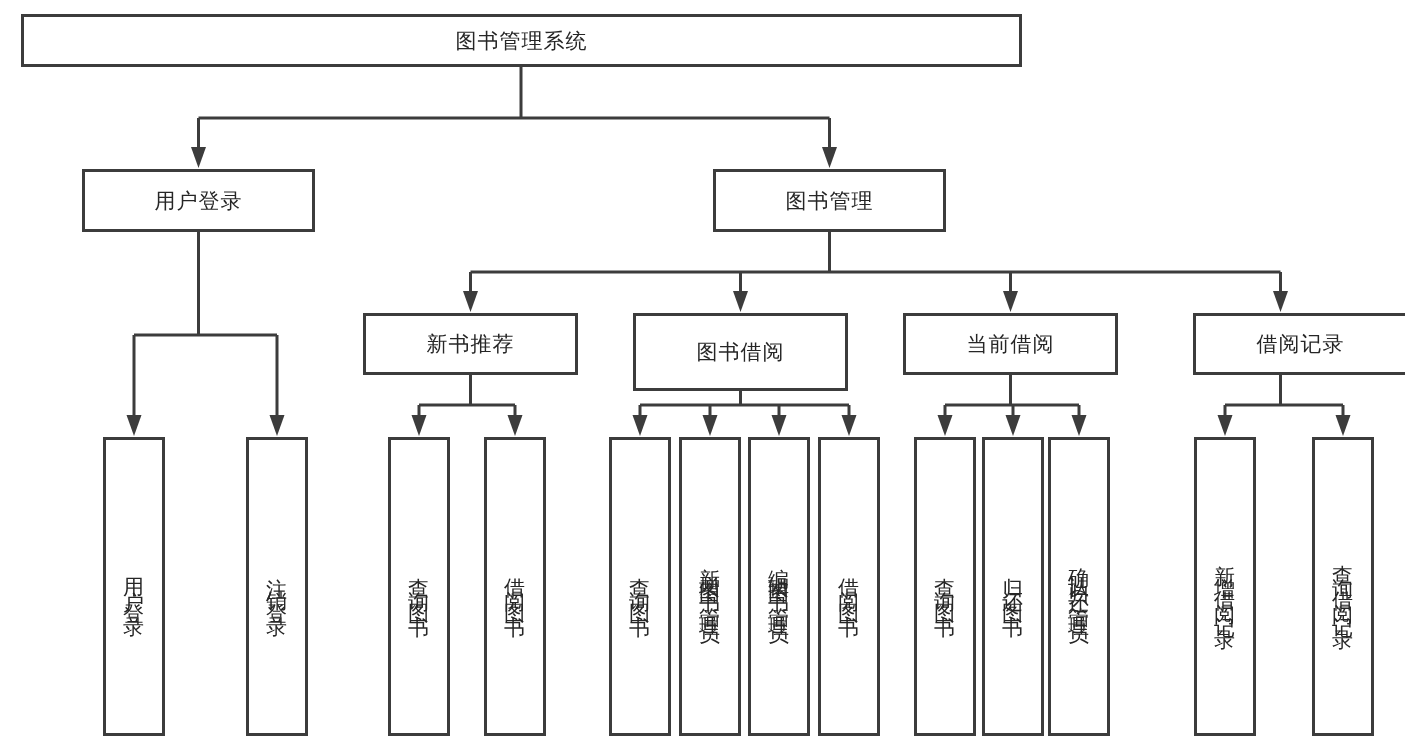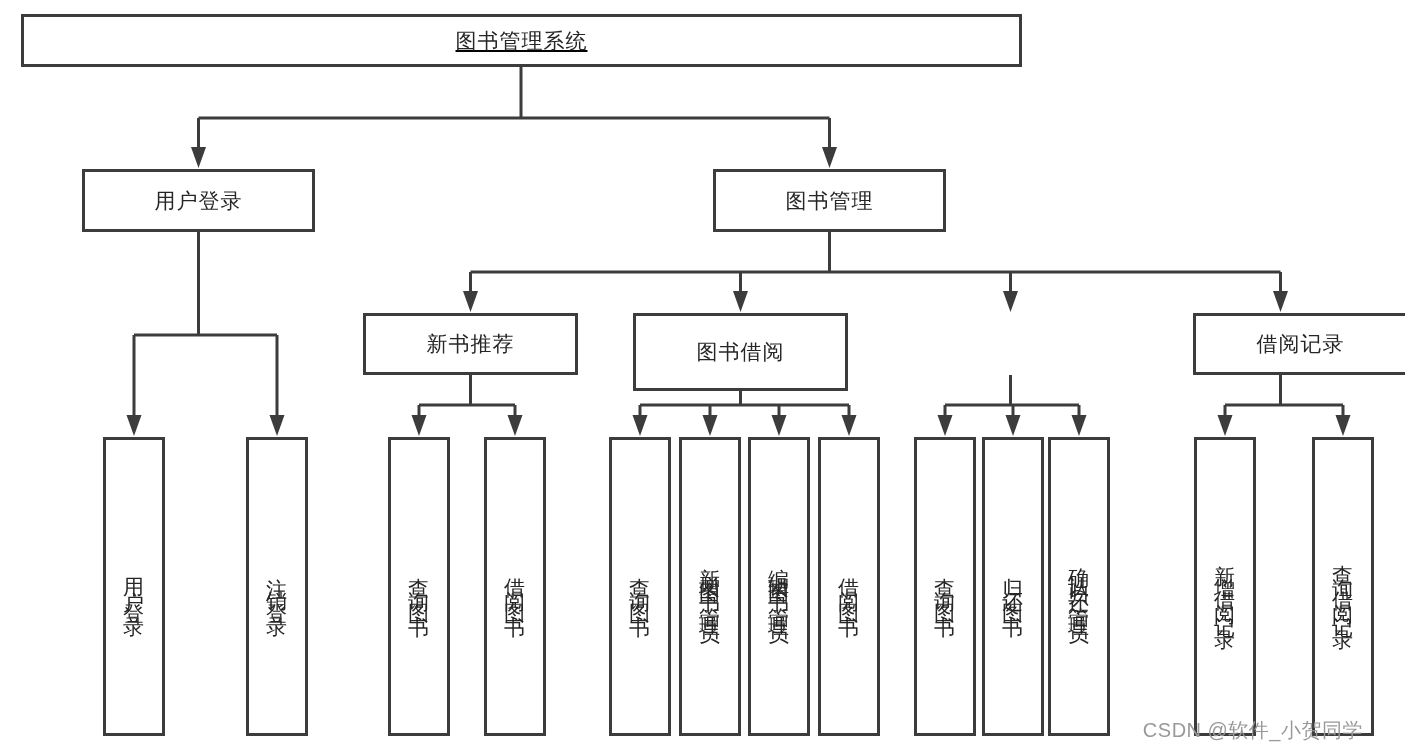--- a/index.html
+++ b/index.html
@@ -95,36 +95,39 @@
     <polygon points="702.5,415 717.5,415 710,436"></polygon>
     <polygon points="771.5,415 786.5,415 779,436"></polygon>
     <polygon points="841.5,415 856.5,415 849,436"></polygon>
     <polygon points="937.5,415 952.5,415 945,436"></polygon>
     <polygon points="1005.5,415 1020.5,415 1013,436"></polygon>
     <polygon points="1071.5,415 1086.5,415 1079,436"></polygon>
     <polygon points="1217.5,415 1232.5,415 1225,436"></polygon>
     <polygon points="1335.5,415 1350.5,415 1343,436"></polygon>
   </svg>
 
-  <div class="node" style="left:21px; top:14px; width:1001px; height:53px;text-decoration:underline;">
+  <div class="node" style="left:21px; top:14px; width:1001px; height:53px;">
     <span class="hlabel">图书管理系统</span>
   </div>
 
   <div class="node" style="left:82px; top:169px; width:233px; height:63px;">
     <span class="hlabel">用户登录</span>
   </div>
   <div class="node" style="left:363px; top:313px; width:215px; height:62px;">
     <span class="hlabel">新书推荐</span>
   </div>
 
   <div class="node" style="left:713px; top:169px; width:233px; height:63px;">
     <span class="hlabel">图书管理</span>
   </div>
   <div class="node" style="left:633px; top:313px; width:215px; height:78px;">
     <span class="hlabel">图书借阅</span>
+  </div>
+  <div class="node" style="left:903px; top:313px; width:215px; height:62px;">
+    <span class="hlabel">当前借阅</span>
   </div>
   <div class="node" style="left:1173px; top:313px; width:215px; height:62px;margin-left:20px;">
     <span class="hlabel">借阅记录</span>
   </div>
 
   <div class="node" style="left:103px; top:437px; width:62px; height:299px;">
     <span class="leaf-label">用户登录</span>
   </div>
   <div class="node" style="left:246px; top:437px; width:62px; height:299px;">
     <span class="leaf-label">注销登录</span>
@@ -160,15 +163,14 @@
     <span class="leaf-label tight">确认归还（管理员）</span>
   </div>
 
   <div class="node" style="left:1194px; top:437px; width:62px; height:299px;">
     <span class="leaf-label">新增借阅记录</span>
   </div>
   <div class="node" style="left:1312px; top:437px; width:62px; height:299px;">
     <span class="leaf-label">查询借阅记录</span>
   </div>
 
-  <div class="watermark">CSDN @软件_小贺同学</div>
 
 </div>
 
 </body></html>

